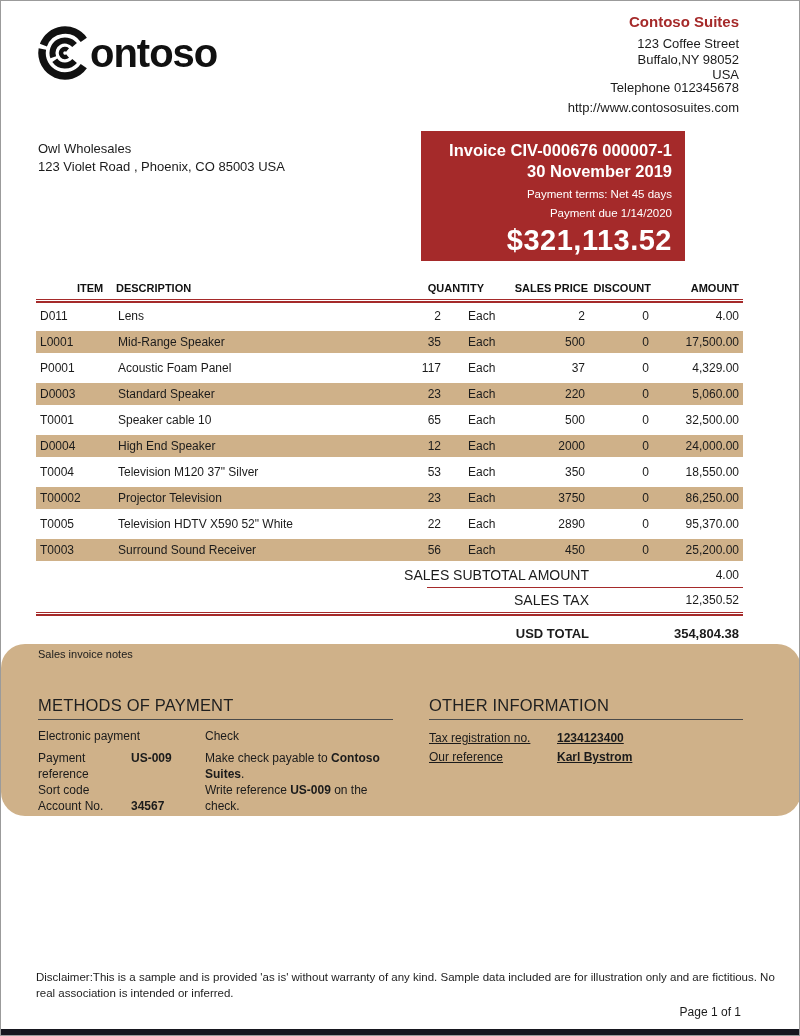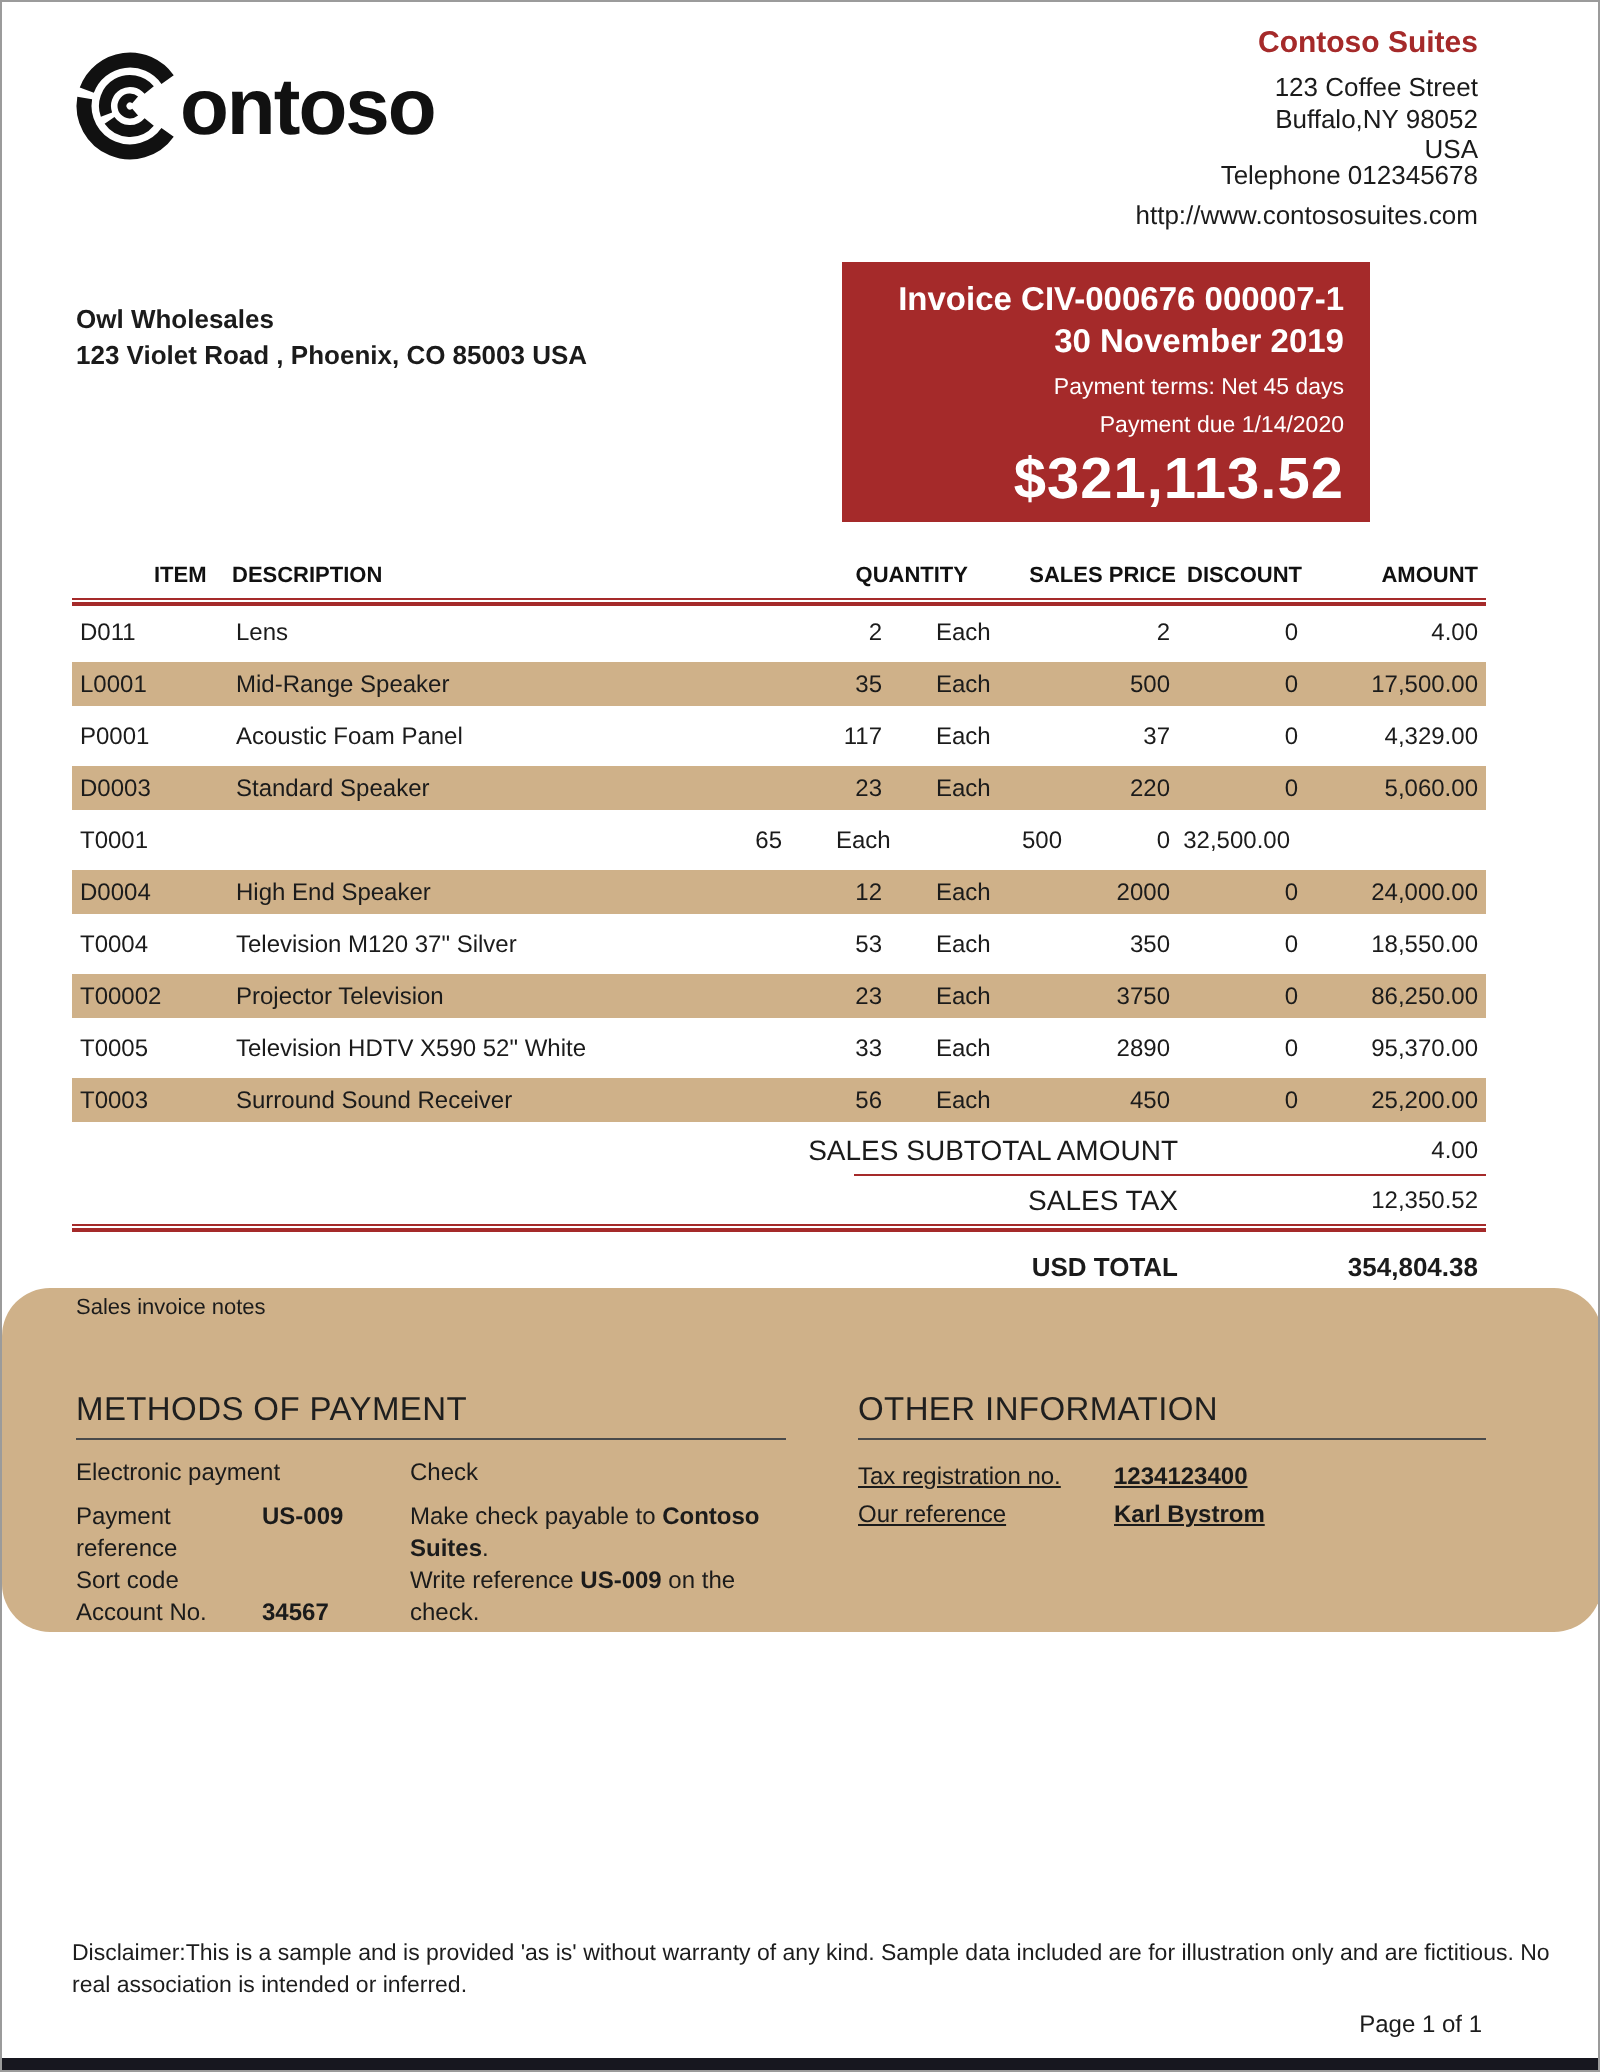--- a/index.html
+++ b/index.html
@@ -12,21 +12,21 @@
 
   
   .logo { position:absolute; left:36px; top:22px; }
   .seller { position:absolute; right:60px; top:12px; text-align:right; }
   .seller .name { font-size:15px; font-weight:bold; color:var(--accent-red,#A52A2A); margin-bottom:6px; }
   .seller .line { font-size:13px; line-height:16px; }
   .seller .line.tight { line-height:13px; }
   .seller .site { font-size:13px; margin-top:6px; }
 
   
-  .customer { position:absolute; left:37px; top:150px; font-size:13px; line-height:18px;font-weight:bold; }
+  .customer { position:absolute; left:37px; top:139px; font-size:13px; line-height:18px; }
 
   
   .invoice-box {
     position:absolute; left:420px; top:130px; width:264px; height:130px;
     background:var(--accent-red,#A52A2A); color:#ffffff; text-align:right;
     padding:9px 13px 0 10px;
   }
   .invoice-box .title { font-size:16.5px; font-weight:bold; line-height:21px; }
   .invoice-box .date  { font-size:16.5px; font-weight:bold; line-height:21px; }
   .invoice-box .terms { font-size:11.5px; line-height:19px; margin-top:3px; }
@@ -177,20 +177,21 @@
       <div class="c item">D0003</div>
       <div class="c desc">Standard Speaker</div>
       <div class="c qty">23</div>
       <div class="c unit">Each</div>
       <div class="c price">220</div>
       <div class="c disc">0</div>
       <div class="c amt">5,060.00</div>
     </div>
     <div class="trow">
       <div class="c item">T0001</div>
+      <div class="c desc">Speaker cable 10</div>
       <div class="c qty">65</div>
       <div class="c unit">Each</div>
       <div class="c price">500</div>
       <div class="c disc">0</div>
       <div class="c amt">32,500.00</div>
     </div>
     <div class="trow tan">
       <div class="c item">D0004</div>
       <div class="c desc">High End Speaker</div>
       <div class="c qty">12</div>
@@ -213,21 +214,21 @@
       <div class="c desc">Projector Television</div>
       <div class="c qty">23</div>
       <div class="c unit">Each</div>
       <div class="c price">3750</div>
       <div class="c disc">0</div>
       <div class="c amt">86,250.00</div>
     </div>
     <div class="trow">
       <div class="c item">T0005</div>
       <div class="c desc">Television HDTV X590 52" White</div>
-      <div class="c qty">33</div>
+      <div class="c qty">22</div>
       <div class="c unit">Each</div>
       <div class="c price">2890</div>
       <div class="c disc">0</div>
       <div class="c amt">95,370.00</div>
     </div>
     <div class="trow tan">
       <div class="c item">T0003</div>
       <div class="c desc">Surround Sound Receiver</div>
       <div class="c qty">56</div>
       <div class="c unit">Each</div>

